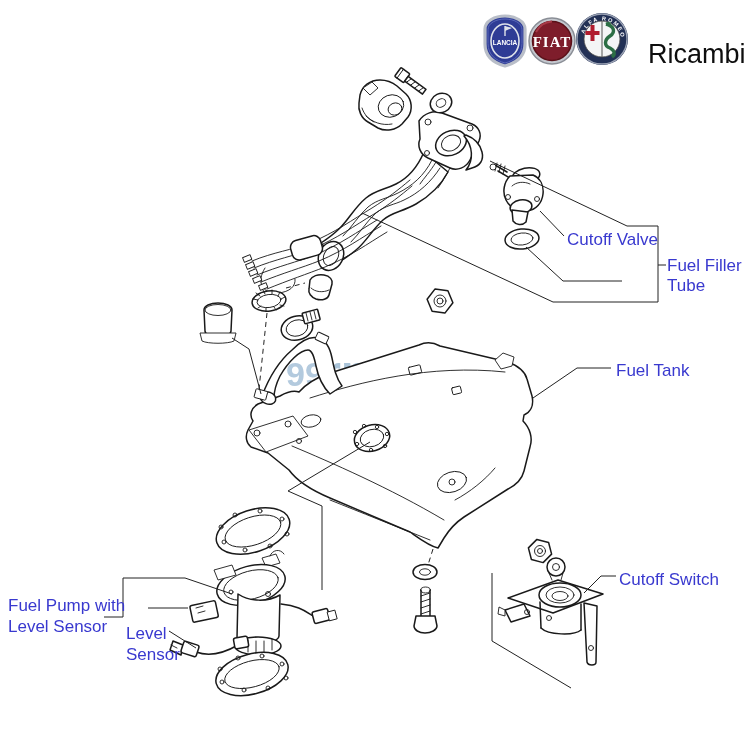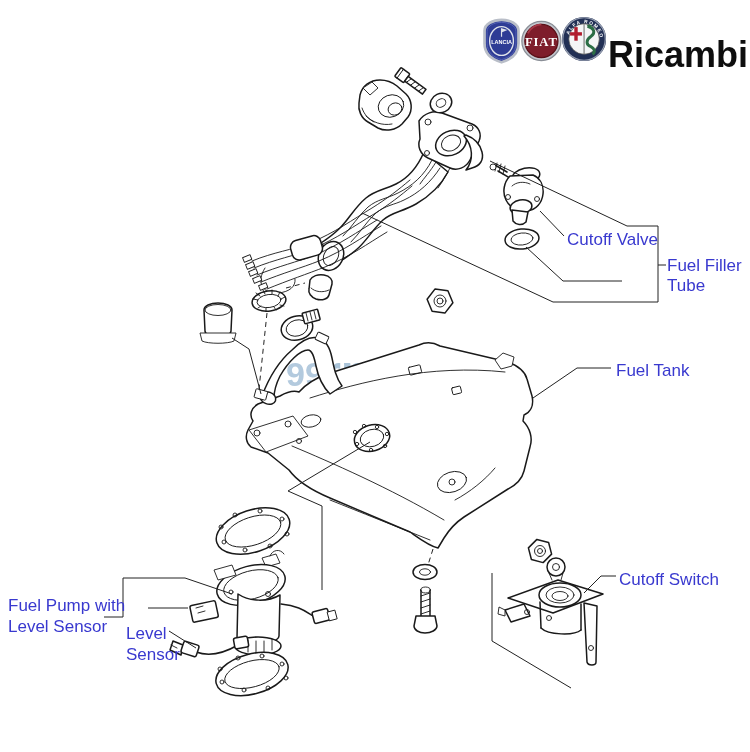--- a/index.html
+++ b/index.html
@@ -14,21 +14,21 @@
   .ldr{stroke:#222;fill:none;stroke-width:1;}
   .dash{stroke:#222;fill:none;stroke-width:1;stroke-dasharray:5 4;}
   .lbl{font:17px "Liberation Sans",sans-serif;fill:#3939cf;}
   .wm{font-weight:bold;font-family:"Liberation Sans",sans-serif;}
   .wm1{font-size:34px;fill:#b3cade;}
   .wm2{font-size:46px;fill:#a9c3d8;}
   .wm3{font-size:30px;fill:#cddbe9;}
   
   .brand{position:absolute;left:482px;top:6px;width:266px;height:62px;display:flex;
          align-items:flex-end;gap:0;}
-  .brand-text{margin-left:2px;font-weight:bold;font-size:36px;line-height:27px;color:#0e0e0e;
+  .brand-text{margin-left:20px;font-weight:normal;font-size:27px;line-height:27px;color:#0e0e0e;
               letter-spacing:0px;}
 </style>
 </head>
 <body>
 
 <div class="stage">
 
   <svg class="diagram" viewBox="0 0 750 752">
 
     <g>

